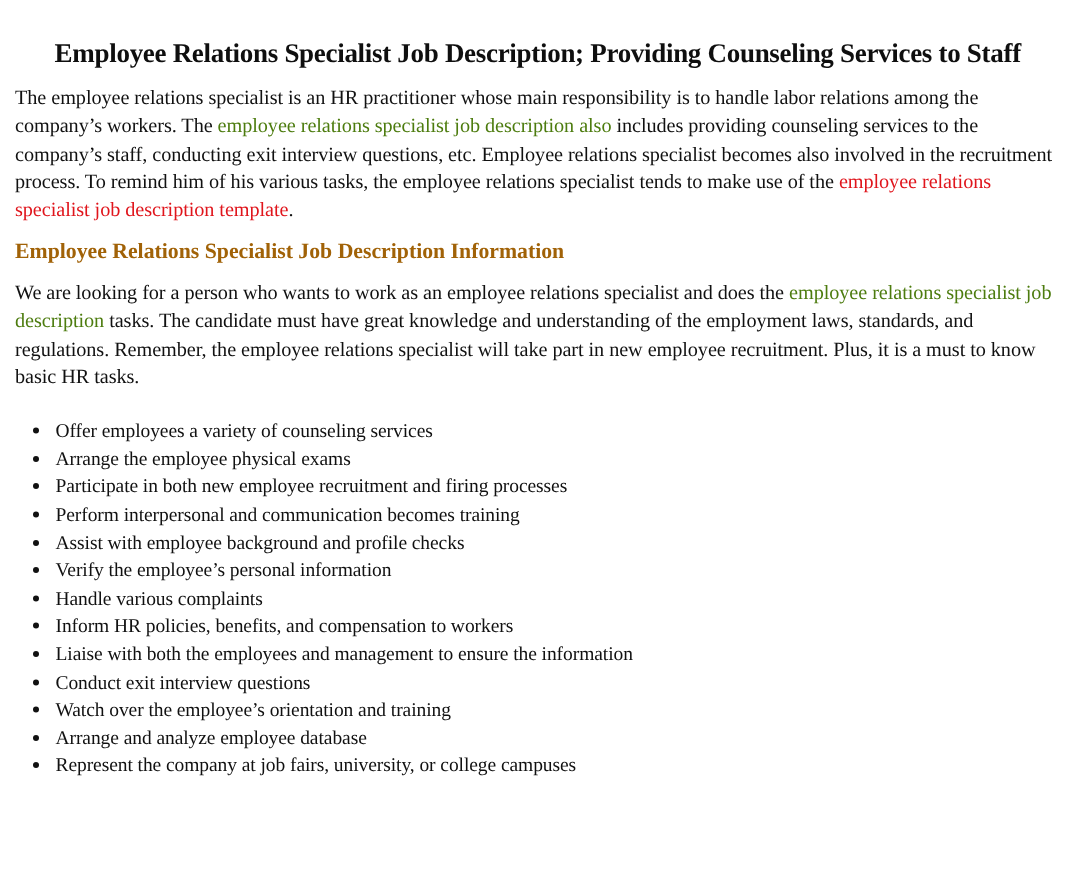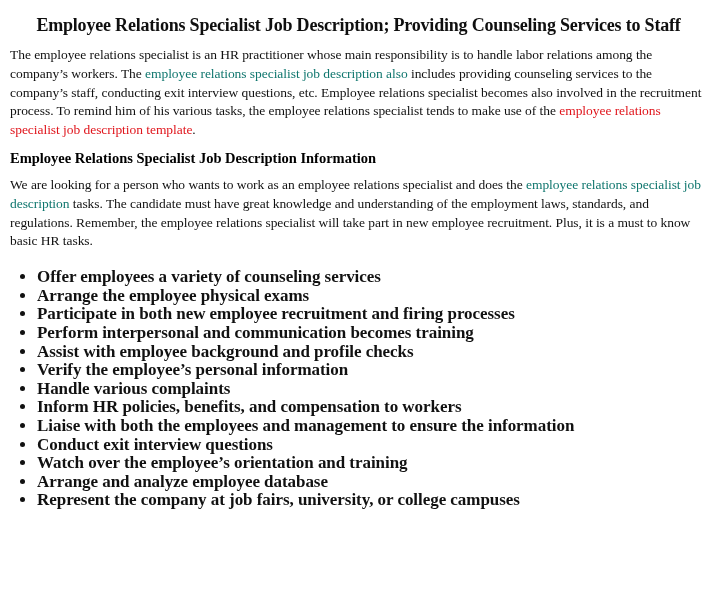--- a/index.html
+++ b/index.html
@@ -9,21 +9,21 @@
   }
   body {
     width: 717px;
     height: 597px;
     overflow: hidden;
   }
   .page {
     box-sizing: border-box;
     width: 717px;
     height: 597px;
-    padding: 10px 10px 0 10px;
+    padding: 20px 10px 0 10px;
     font-family: "Liberation Serif", "DejaVu Serif", serif;
     color: #111111;
     background: #ffffff;
   }
   h1.page-title {
     font-size: 18px;
     line-height: 23px;
     font-weight: 700;
     text-align: center;
     margin: 4px 16px 0 16px;
@@ -35,36 +35,35 @@
     line-height: 18.8px;
     margin: 9px 0;
     letter-spacing: -0.05px;
     text-align: left;
   }
   h2.section-heading {
     font-size: 14.5px;
     line-height: 18px;
     font-weight: 700;
     margin: 7px 0;
-    color: #000000;
+    color: #a16207;
   }
   ul.responsibilities {
     margin: 17px 0 0 0;
     padding-left: 27px;
-    font-size: 17px;
+    font-size: 13px;
     line-height: 18.6px;
     letter-spacing: -0.05px;
-    font-weight: bold;
   }
   ul.responsibilities li {
     margin: 0;
     padding: 0;
   }
   .link-blue {
-    color: #0f766e;
+    color: #4d7c0f;
     text-decoration: none;
     cursor: pointer;
   }
   .link-red {
     color: #e0151c;
     text-decoration: none;
     cursor: pointer;
   }
 </style>
 </head>

